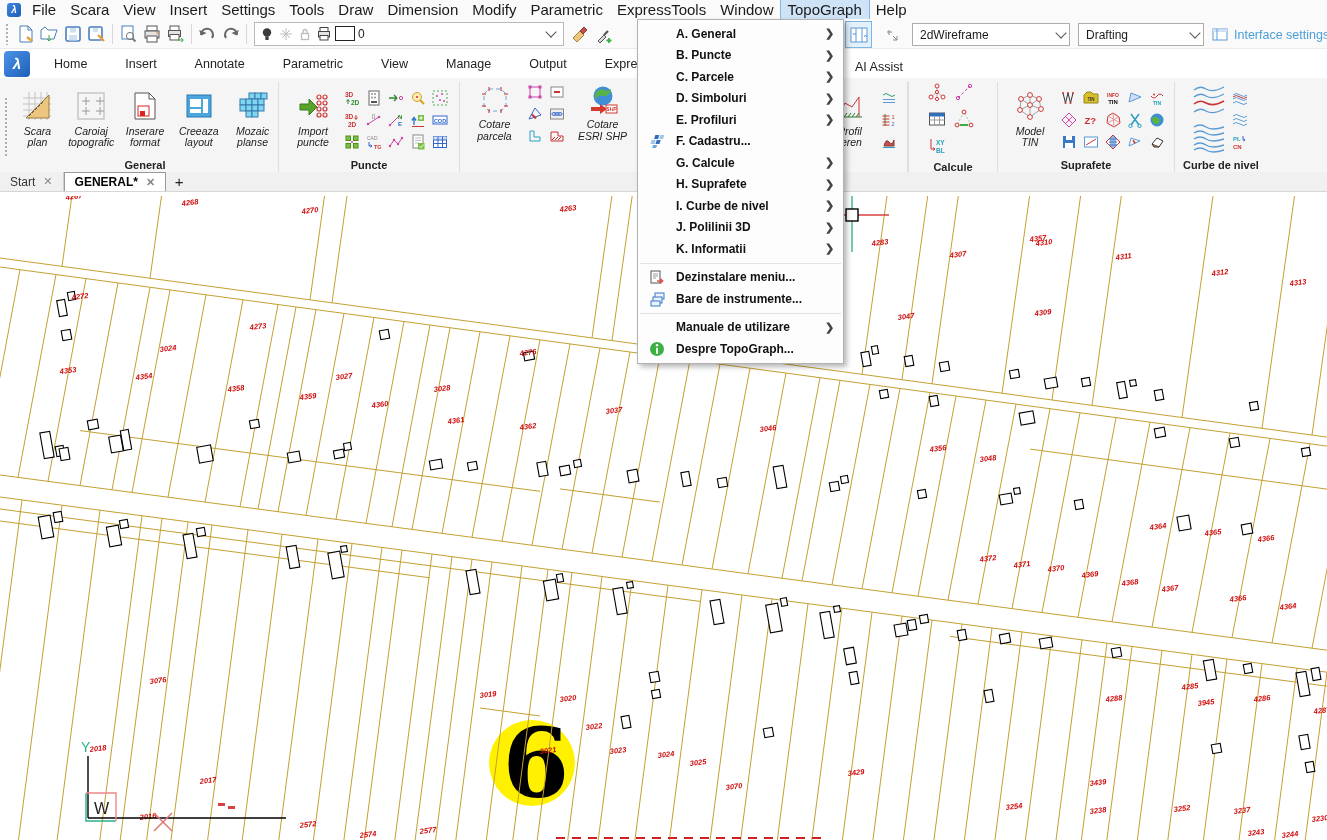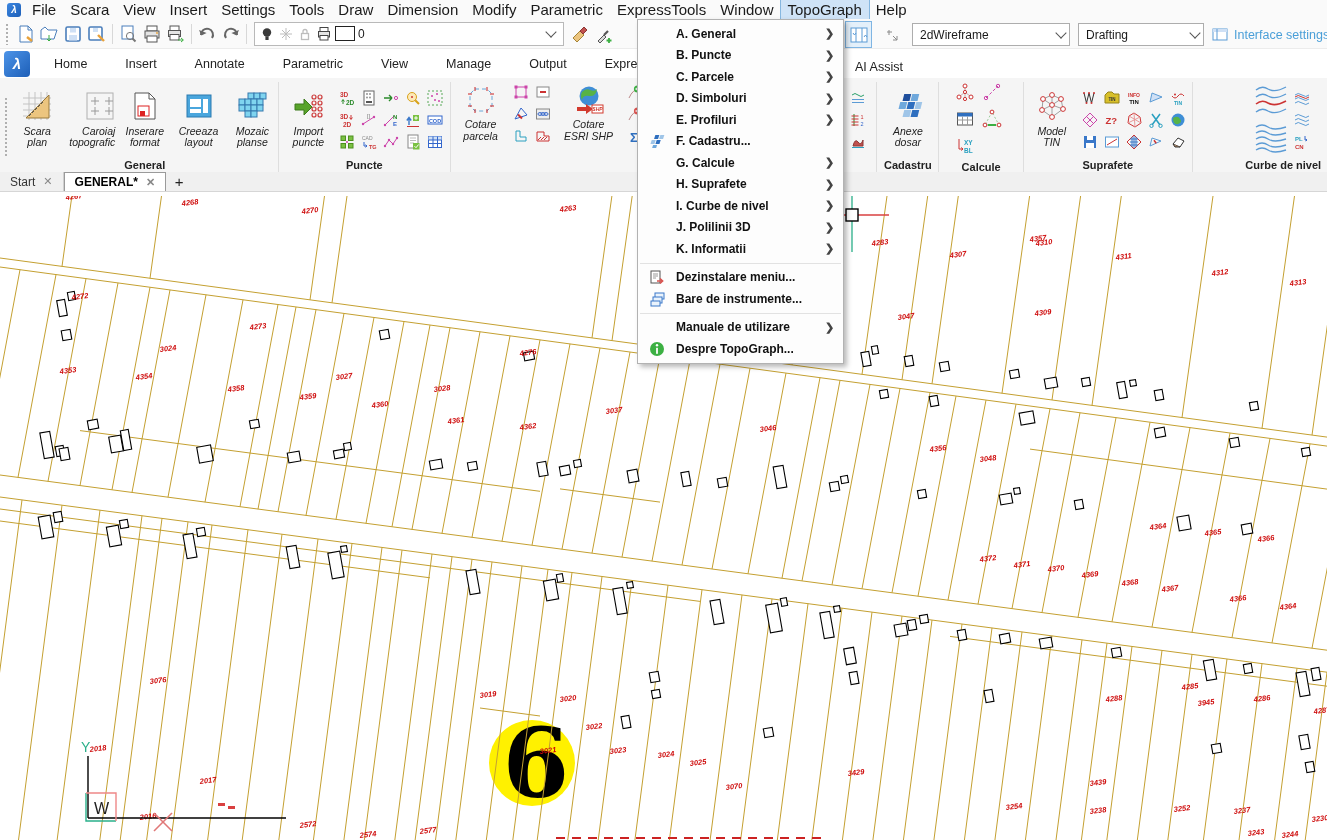--- a/index.html
+++ b/index.html
@@ -248,21 +248,21 @@
       <div class="pcontent">
         <div class="bigbtn" style="width: 50px;">
           <span><svg width="30" height="30" viewBox="0 0 30 30" xmlns="http://www.w3.org/2000/svg">
               <path d="M7,1 V29 M13,1 V29 M19,1 V29 M25,1 V29 M1,7 H29 M1,13 H29 M1,19 H29 M1,25 H29" stroke="#c3c3c3" fill="none"></path>
               <path d="M4,27 L27,4 L27,27 Z" fill="#ecc57f" stroke="#9a7b3f"></path>
               <path d="M7,25 l2,-2 M10,22 l2,-2 M13,19 l2,-2 M16,16 l2,-2 M19,13 l2,-2" stroke="#555"></path>
             </svg></span>
           <div>Scara</div>
           <div>plan</div>
         </div>
-        <div class="bigbtn" style="width: 50px; align-items: flex-end;">
+        <div class="bigbtn" style="width: 50px;">
           <span><svg width="30" height="30" viewBox="0 0 30 30" xmlns="http://www.w3.org/2000/svg">
               <rect x="2" y="2" width="26" height="26" fill="none" stroke="#b0b0b0"></rect>
               <path d="M10,6 v8 M6,10 h8 M24,6 v8 M20,10 h8 M10,16 v8 M6,20 h8 M24,16 v8 M20,20 h8" stroke="#9a9a9a" fill="none"></path>
             </svg></span>
           <div>Caroiaj</div>
           <div>topografic</div>
         </div>
         <div class="bigbtn" style="width: 50px;">
           <span><svg width="30" height="30" viewBox="0 0 30 30" xmlns="http://www.w3.org/2000/svg">
               <path d="M5,2 h14 l6,6 v20 h-20 z" fill="#fff" stroke="#555"></path>
@@ -579,40 +579,20 @@
             <svg width="16" height="16" viewBox="0 0 16 16" xmlns="http://www.w3.org/2000/svg">
               <path d="M3,12 q2,-8 5,-4 t5,-2 v6 z" fill="#c0504d" stroke="#8c3836"></path>
               <path d="M2,13.5 h12" stroke="#2aa0c0"></path>
             </svg>
           </div>
         </div>
       </div>
       <div class="ptitle">Profiluri</div>
     </div>
     <div class="psep"></div>
-    <div class="panel" style="width: 64px;">
-      <div class="pcontent">
-        <div class="bigbtn" style="width: 56px;">
-          <span><svg width="30" height="30" viewBox="0 0 30 30" xmlns="http://www.w3.org/2000/svg">
-              <g transform="skewX(-14)">
-                <rect x="12" y="3" width="7" height="7" fill="#1f4e9c"></rect>
-                <rect x="20" y="3" width="7" height="7" fill="#6fa8dc"></rect>
-                <rect x="10" y="11" width="7" height="7" fill="#6fa8dc"></rect>
-                <rect x="18" y="11" width="7" height="7" fill="#2f6fbf"></rect>
-                <rect x="26" y="11" width="6" height="7" fill="#9fc5e8"></rect>
-                <rect x="16" y="19" width="7" height="7" fill="#9fc5e8"></rect>
-                <rect x="24" y="19" width="7" height="7" fill="#2f6fbf"></rect>
-              </g>
-            </svg></span>
-          <div>Anexe</div>
-          <div>dosar</div>
-        </div>
-      </div>
-      <div class="ptitle">Cadastru</div>
-    </div>
     <div class="psep"></div>
     <div class="panel" style="width: 88px;">
       <div class="pcontent">
         <div class="sgrid" style="grid-template-columns: repeat(2, 26px); grid-auto-rows: 26px;">
           <div class="scell">
             <svg width="20" height="20" viewBox="0 0 20 20" xmlns="http://www.w3.org/2000/svg">
               <g stroke="#c9a9a9" fill="none">
                 <path d="M10,4 L10,10 M10,10 L4,15 M10,10 L16,15 M10,10 L10,17"></path>
               </g>
               <g fill="#fff" stroke="#c33">
@@ -777,21 +757,21 @@
             <svg width="16" height="16" viewBox="0 0 16 16" xmlns="http://www.w3.org/2000/svg">
               <path d="M3,10 L8,4 L14,7 L10,13 Z" fill="#fff" stroke="#333"></path>
               <path d="M3,10 l2,3 h5" fill="#b08968" stroke="#333"></path>
             </svg>
           </div>
         </div>
       </div>
       <div class="ptitle">Suprafete</div>
     </div>
     <div class="psep"></div>
-    <div class="panel" style="width: 92px; margin-left: 47px;">
+    <div class="panel" style="width: 92px;">
       <div class="pcontent">
         <div style="display: flex; flex-direction: column; gap: 2px;">
           <span><svg width="34" height="32" viewBox="0 0 34 32" xmlns="http://www.w3.org/2000/svg">
               <g fill="none" stroke="#5b9bd5" stroke-width="1.4">
                 <path d="M2,7 q6,-5 12,-1 q7,4 18,-2"></path>
                 <path d="M2,14 q6,-5 12,-1 q7,4 18,-2"></path>
                 <path d="M2,29 q6,-5 12,-1 q7,4 18,-2"></path>
               </g>
               <path d="M2,21 q6,-5 12,-1 q7,4 18,-2" fill="none" stroke="#c33" stroke-width="1.6"></path>
             </svg></span>

